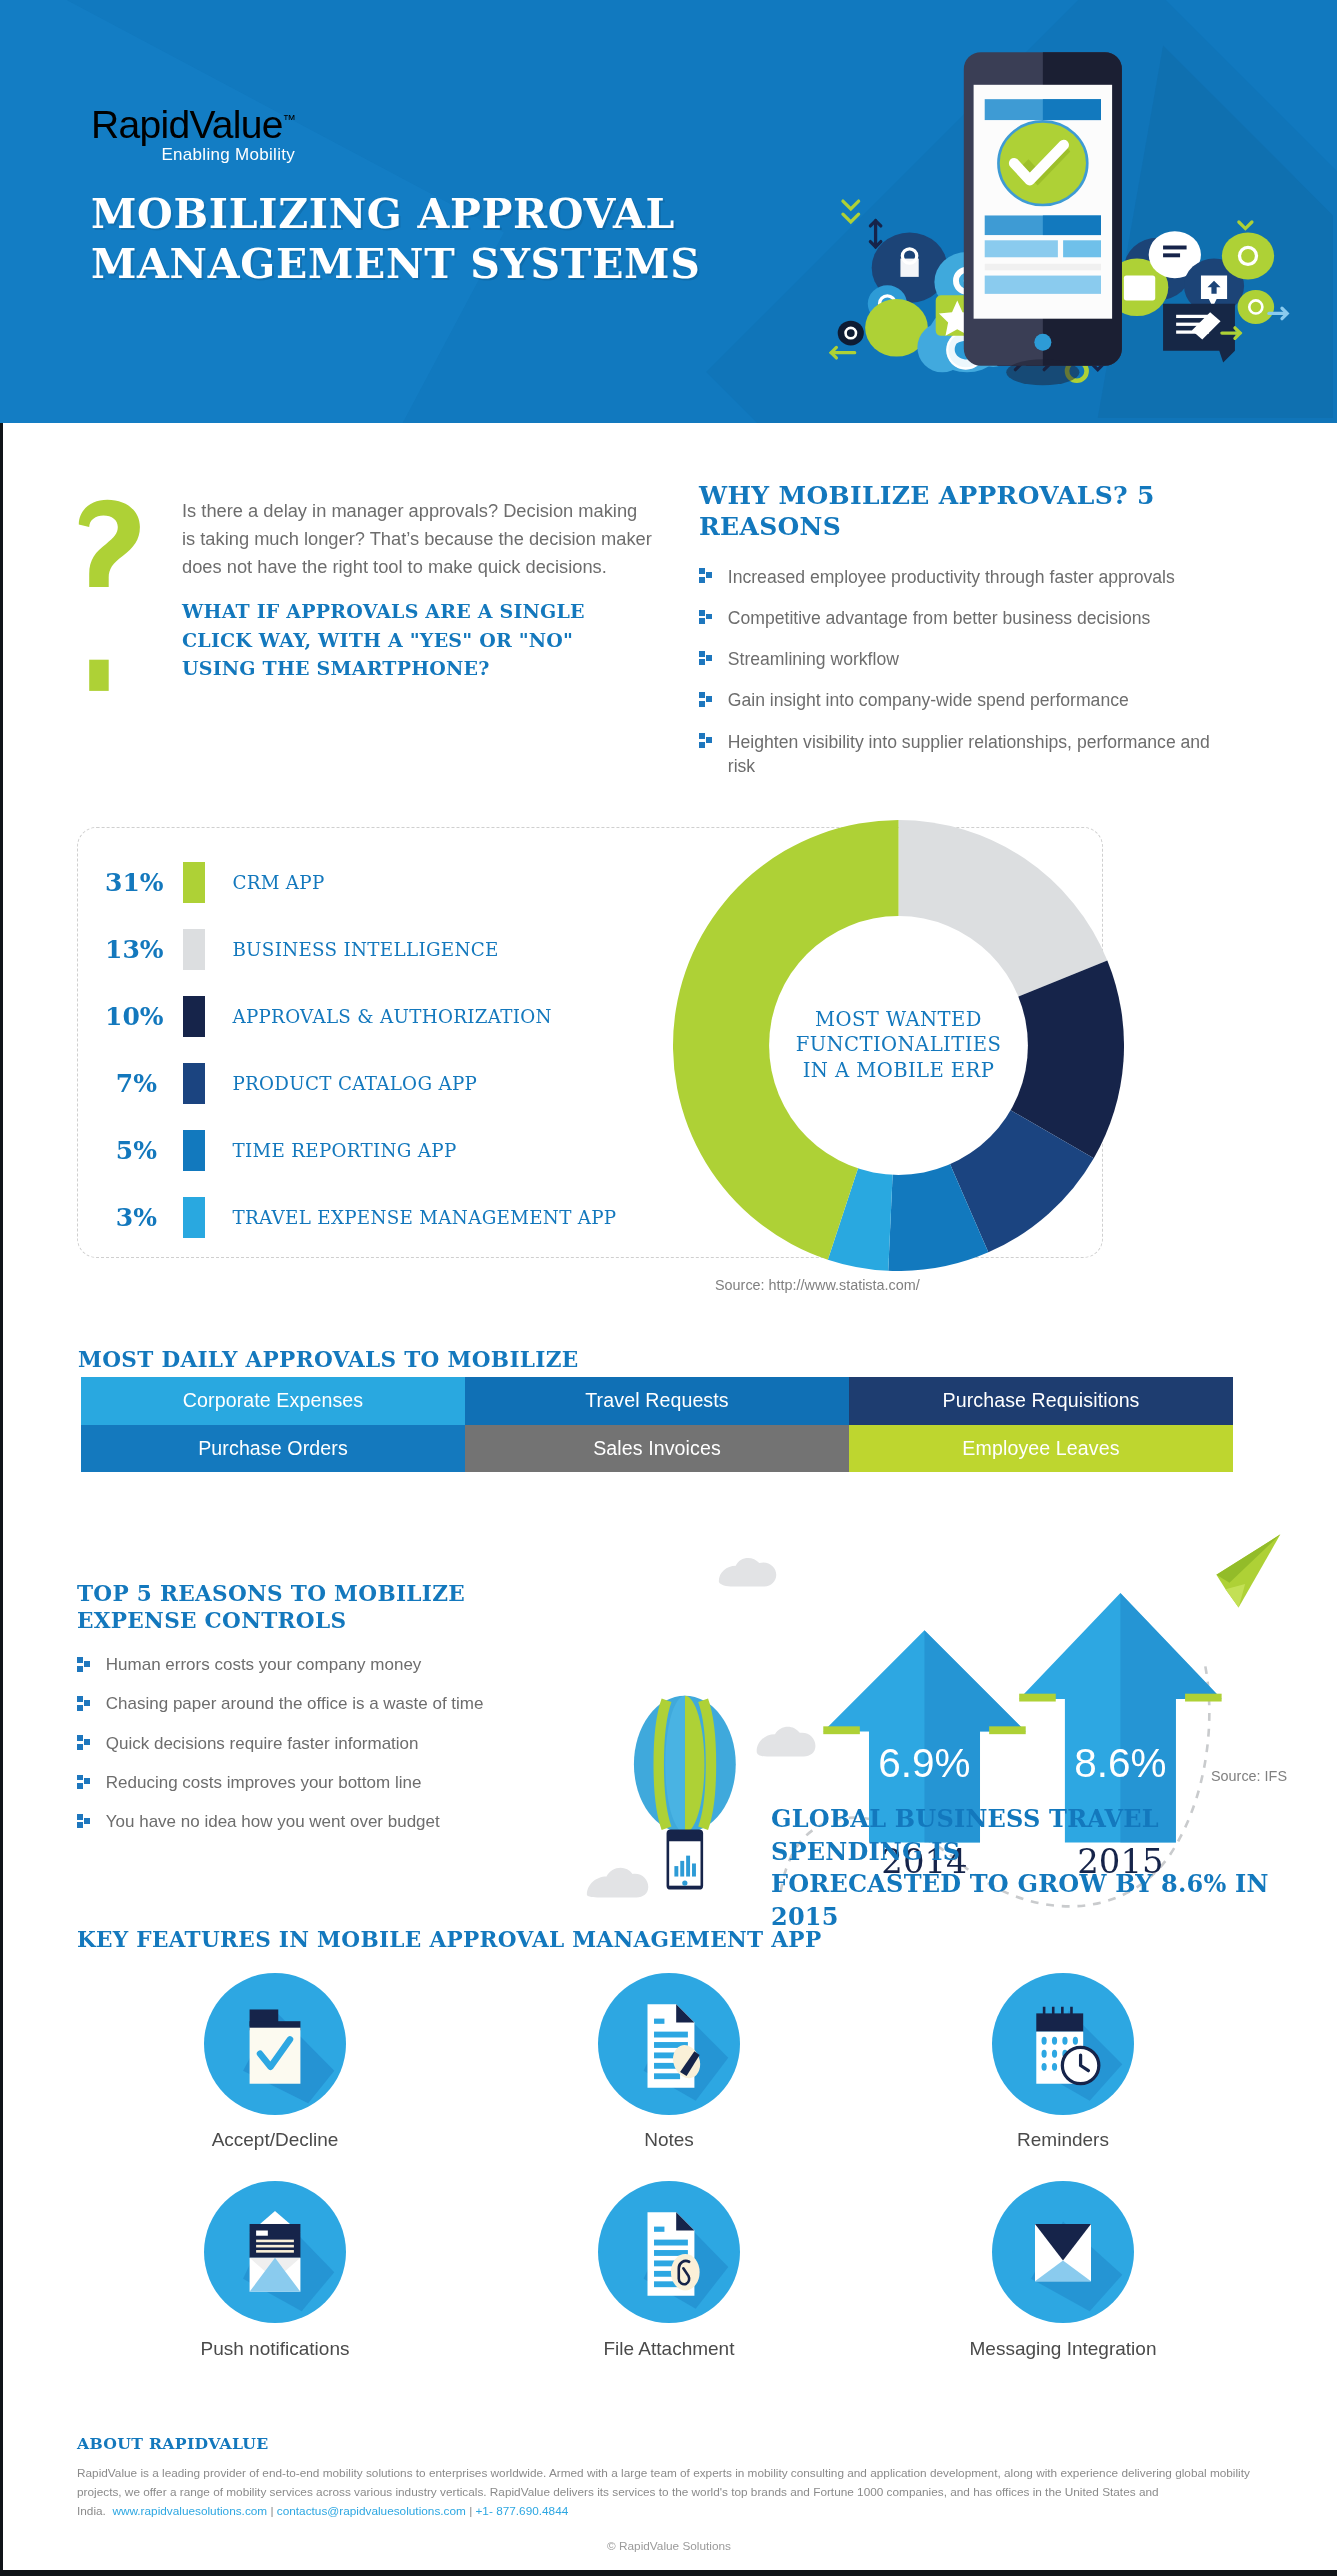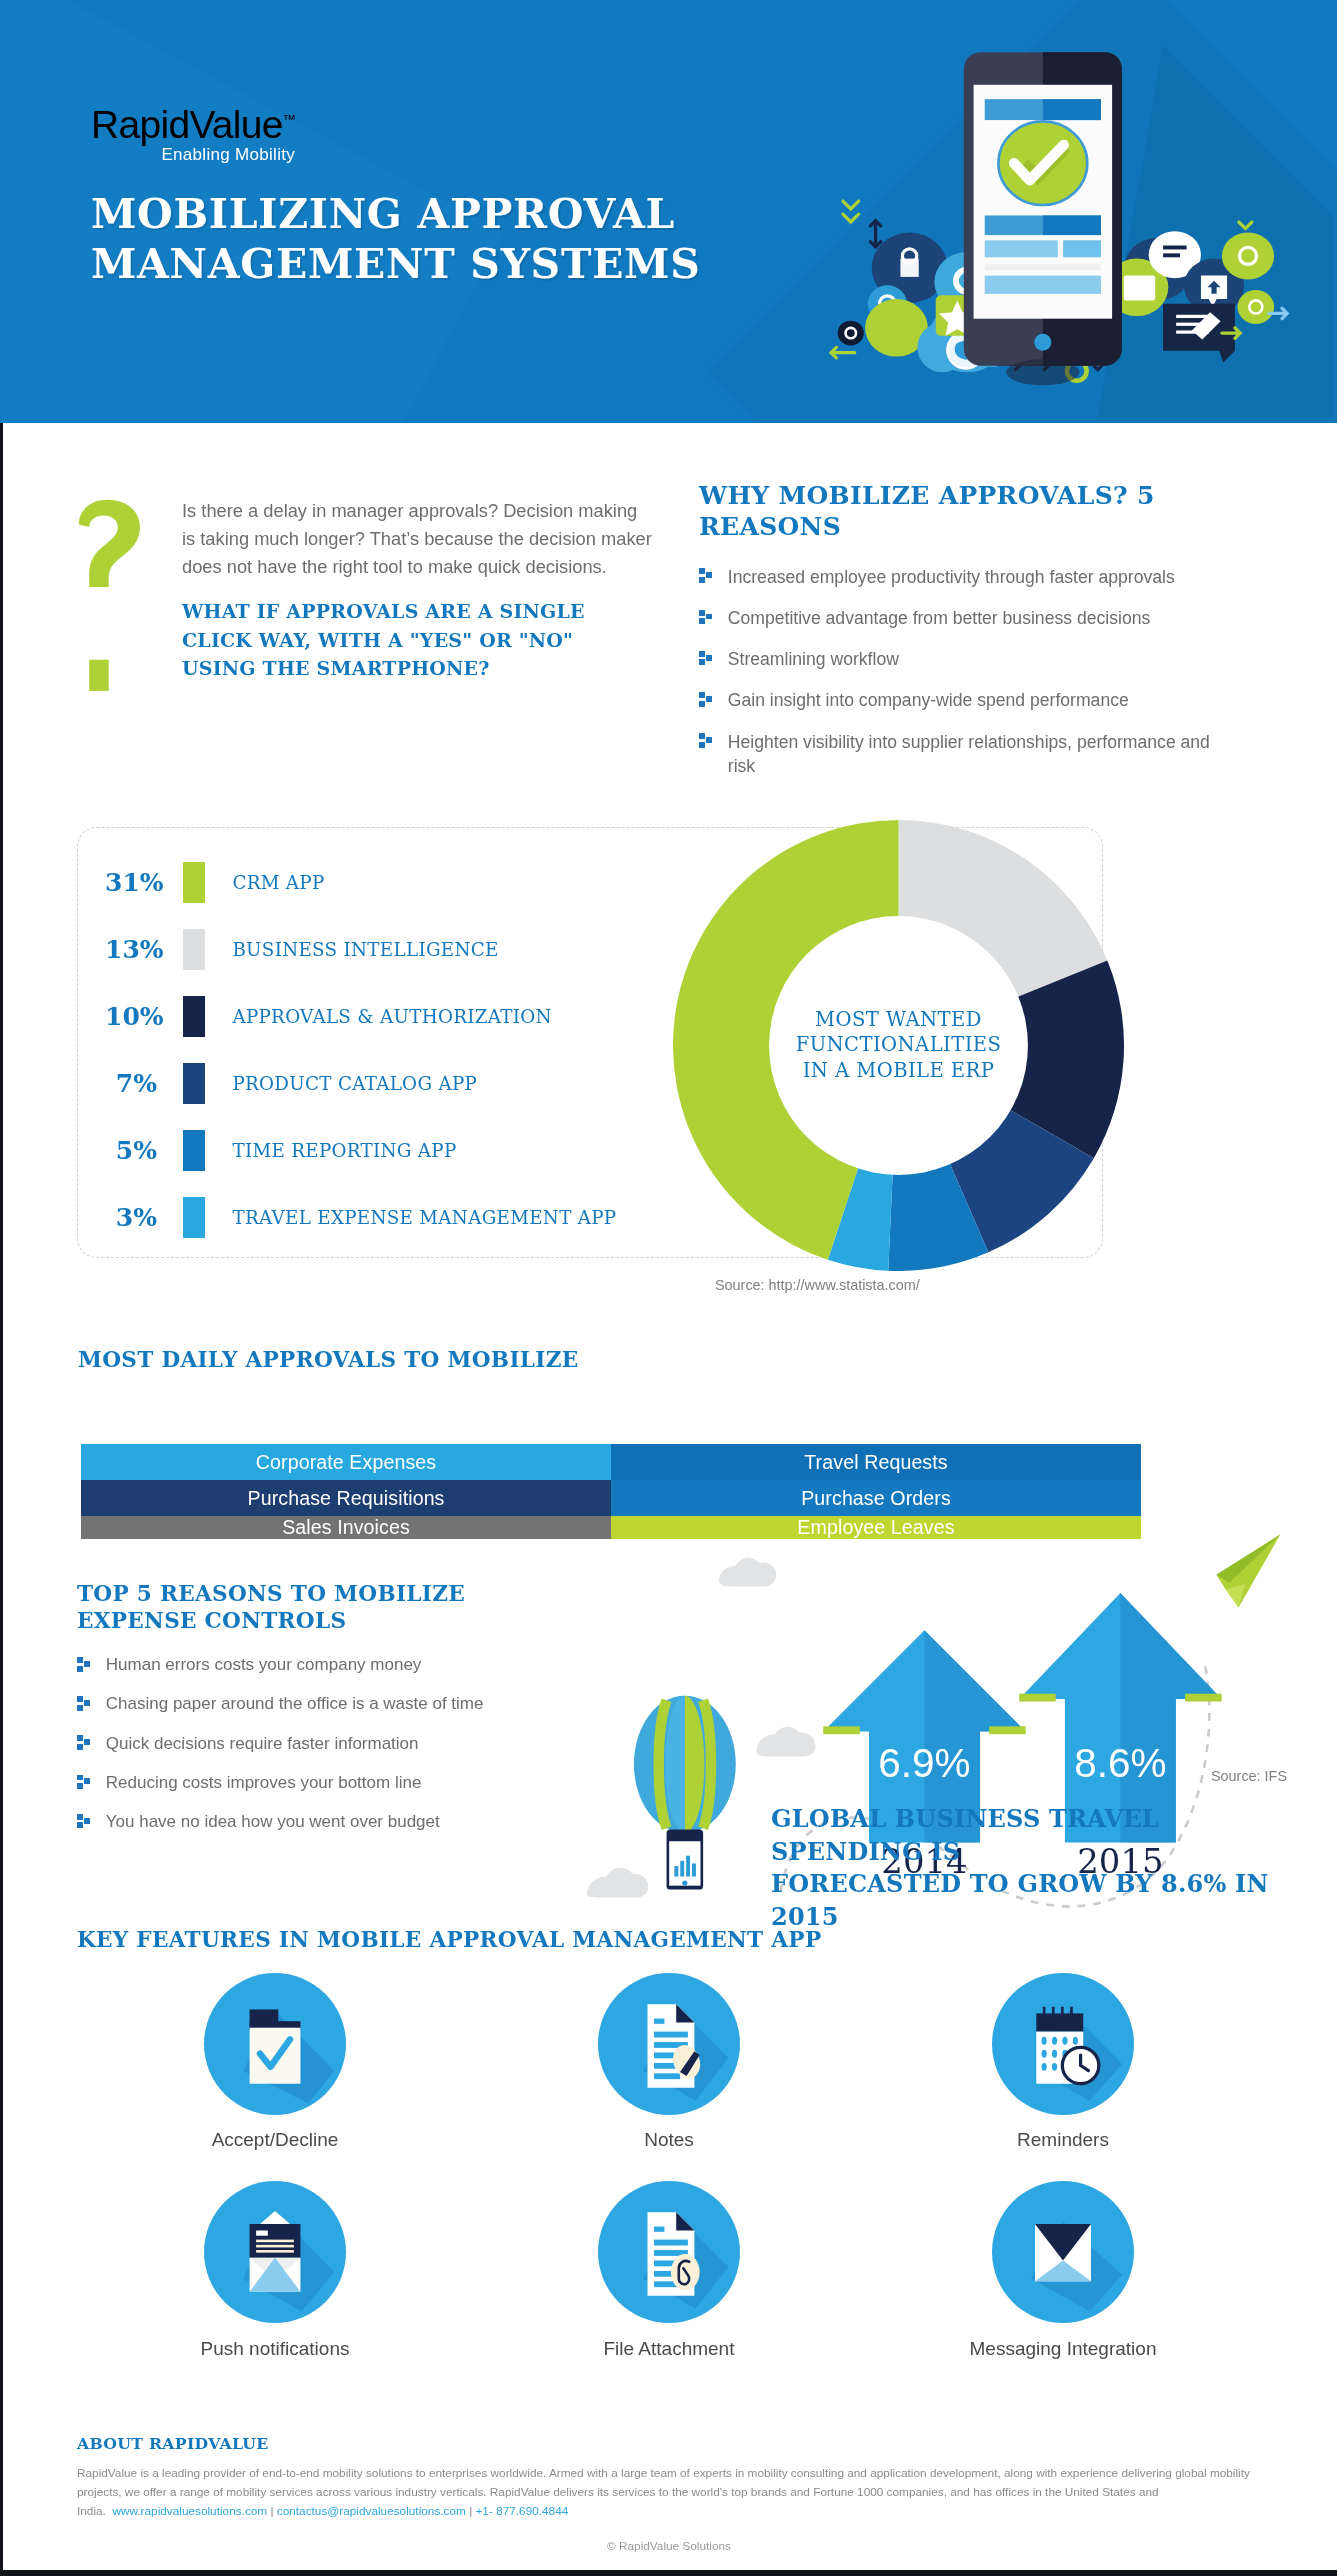--- a/index.html
+++ b/index.html
@@ -59,22 +59,22 @@
               font-size:18.3px; letter-spacing:0.3px; }
 
   .donut-wrap { position:absolute; left:673px; top:820px; width:451px; height:451px; }
   .donut-center { position:absolute; left:50%; top:50%; transform:translate(-50%,-50%);
                   text-align:center; font-family:"DejaVu Serif", serif; color:#1378BD;
                   font-size:19.6px; line-height:1.32; letter-spacing:0.4px; width:248px; }
   .src1 { position:absolute; left:715px; top:1277px; font-size:14.4px; color:#808080; }
 
   
   .daily-h { position:absolute; left:78px; top:1347px; }
-  .grid { position:absolute; left:81px; top:1444px; width:1060px; height:95px;
-          display:grid; grid-template-columns:1fr 1fr; grid-template-rows:1fr 1fr; }
+  .grid { position:absolute; left:81px; top:1377px; width:1152px; height:95px;
+          display:grid; grid-template-columns:1fr 1fr 1fr; grid-template-rows:1fr 1fr; }
   .cell { display:flex; align-items:center; justify-content:center; color:#fff;
           font-size:19.6px; letter-spacing:0.1px; }
 
   
   .top5 { position:absolute; left:77px; top:1581px; width:523px; }
   .top5 .sec-h { font-size:21.6px; }
   .top5 .bullets { margin-top:18.3px; }
   .top5 .bullet-row { margin-bottom:15.7px; }
   .top5 .btxt { font-size:17px; }
 

